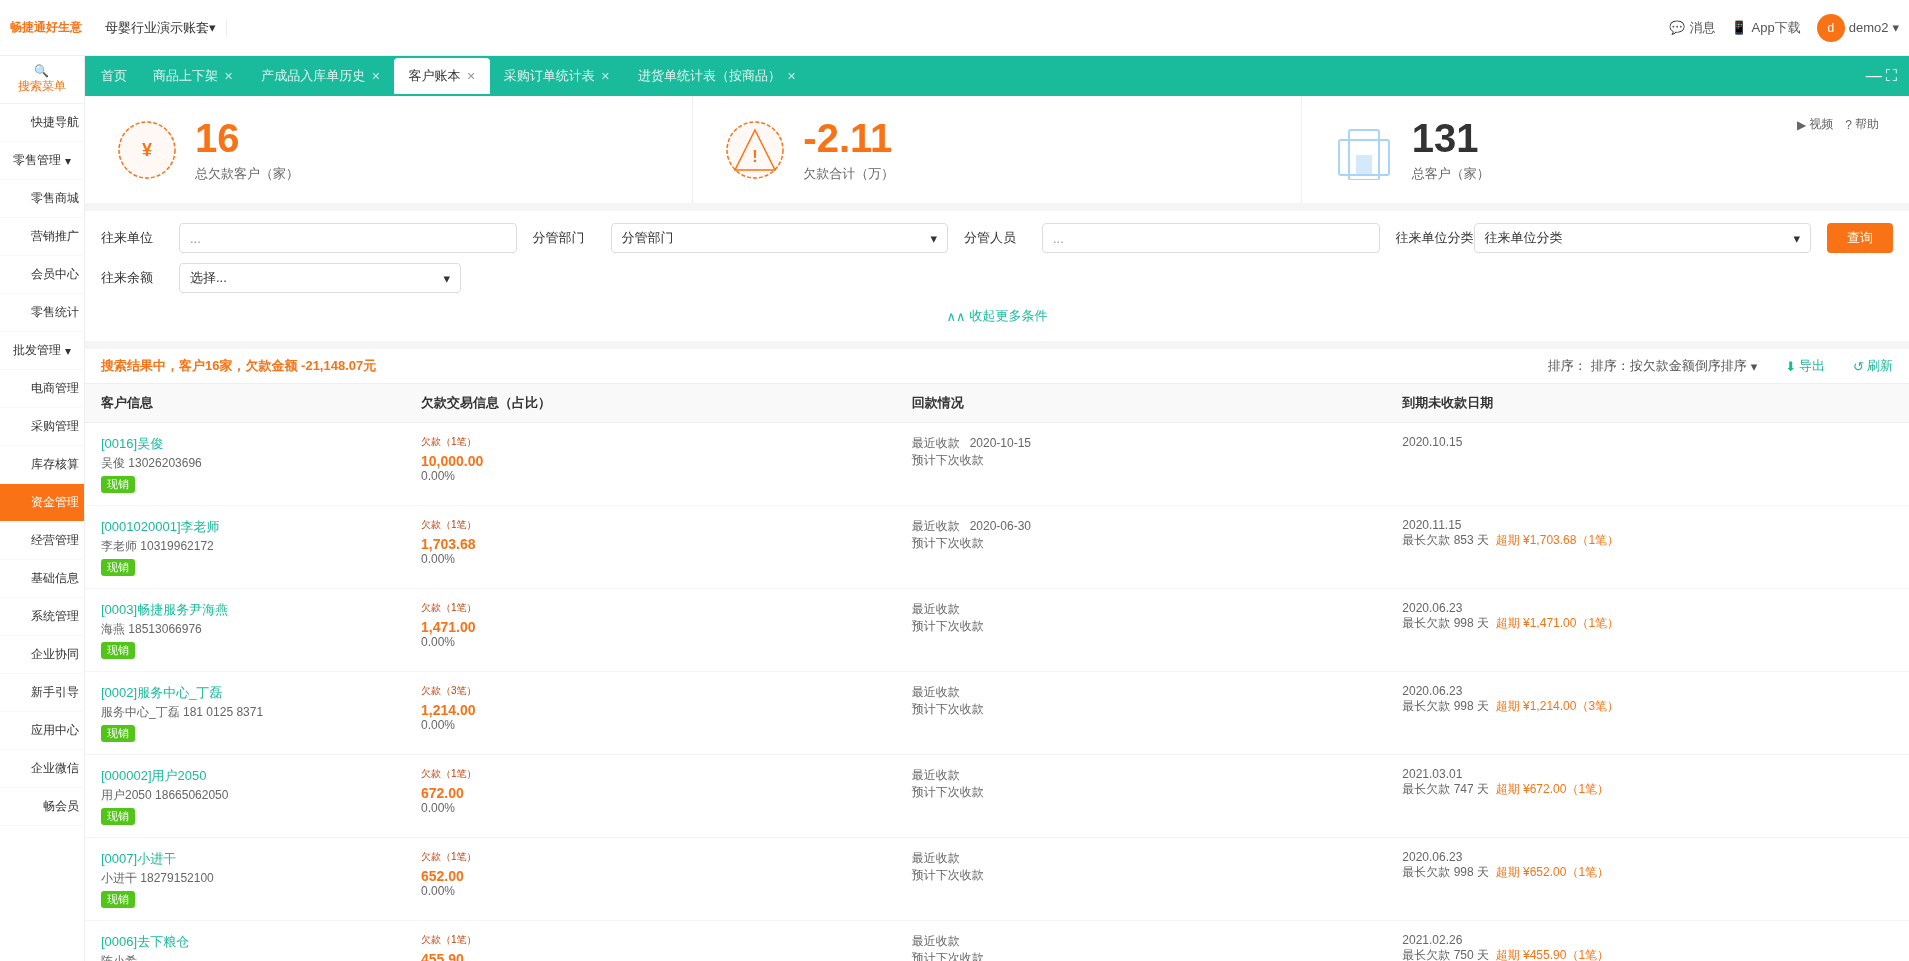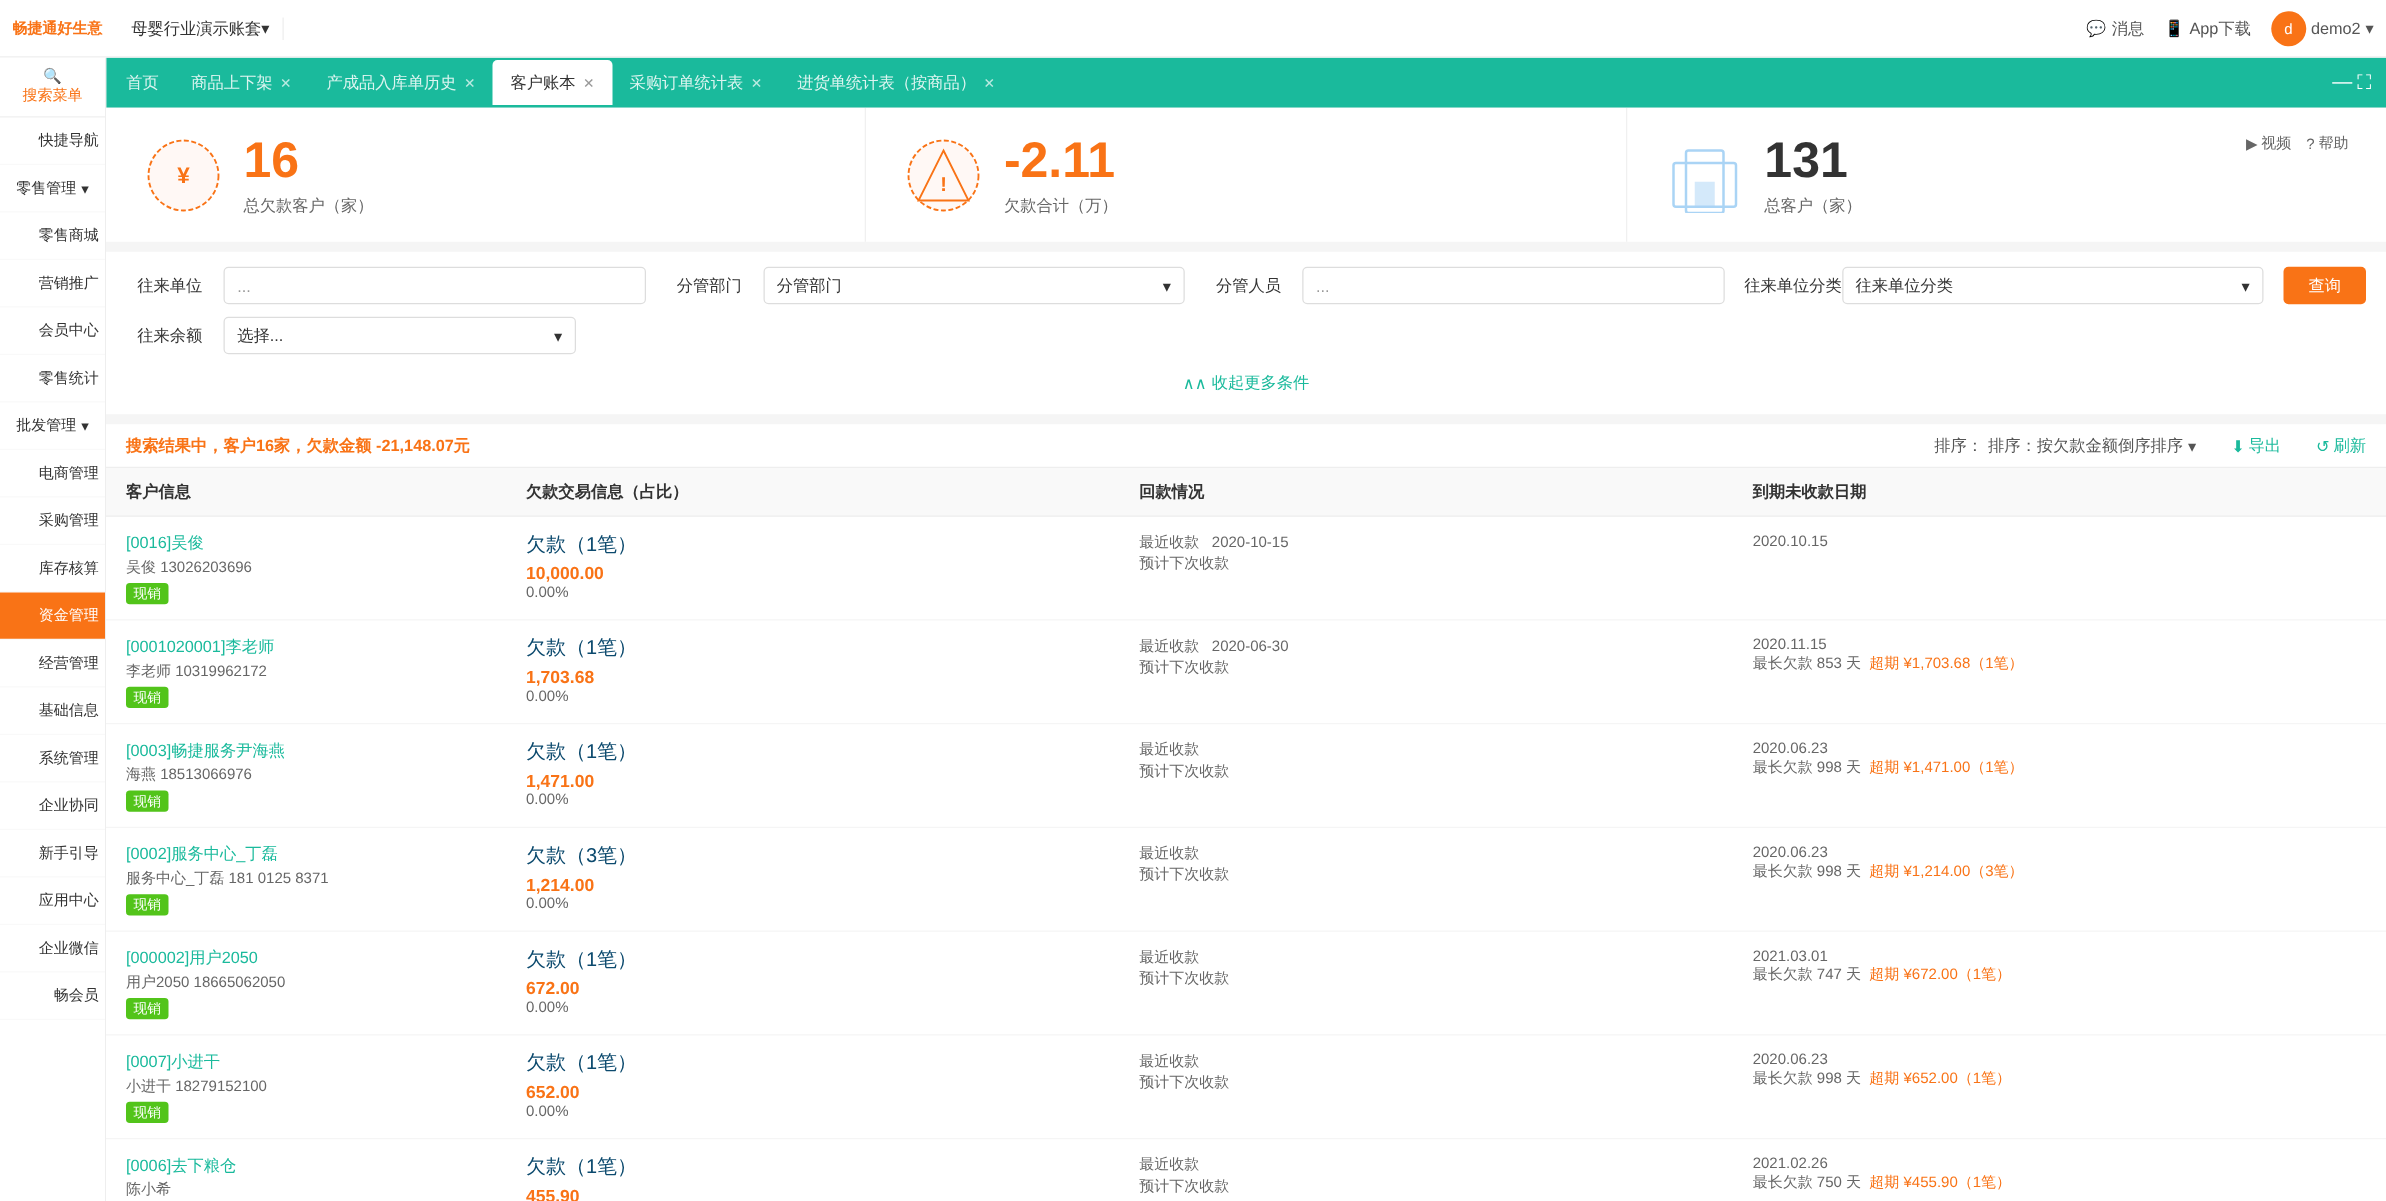--- a/index.html
+++ b/index.html
@@ -1,20 +1,20 @@
 <!DOCTYPE html>
 <html><head>
   <meta charset="utf-8">
   <style>
     * { box-sizing: border-box; margin: 0; padding: 0; font-family: 'Microsoft YaHei', Arial, sans-serif; }
     body { background: #f5f5f5; font-size: 13px; color: #333; overflow: hidden; height: 961px; width: 1909px; }
 
     
     .app-container { display: flex; flex-direction: column; height: 100%; }
-    .top-bar { display: flex; align-items: center; background: #fff; height: 46px; border-bottom: 1px solid #eee; padding: 0 10px; flex-shrink: 0; }
+    .top-bar { display: flex; align-items: center; background: #fff; height: 56px; border-bottom: 1px solid #eee; padding: 0 10px; flex-shrink: 0; }
     .logo-area { display: flex; align-items: center; width: 85px; }
     .logo-text { color: #f97316; font-size: 12px; font-weight: bold; }
     .store-select { display: flex; align-items: center; gap: 0; color: #333; font-size: 13px; cursor: pointer; padding: 0 10px; border-right: 1px solid #eee; }
     .top-right { margin-left: auto; display: flex; align-items: center; gap: 16px; }
     .top-right-item { display: flex; align-items: center; gap: 4px; cursor: pointer; color: #555; font-size: 13px; }
     .avatar { width: 28px; height: 28px; border-radius: 50%; background: #f97316; display: flex; align-items: center; justify-content: center; color: #fff; font-size: 12px; }
 
     
     .main-layout { display: flex; flex: 1; overflow: hidden; }
 
@@ -50,21 +50,21 @@
     .stat-number.negative { color: #f97316; }
     .stat-number.black { color: #333; font-weight: bold; }
     .stat-label { font-size: 13px; color: #666; margin-top: 4px; }
     .stat-top-right { margin-left: auto; display: flex; gap: 12px; align-self: flex-start; color: #666; font-size: 12px; }
     .stat-top-right span { cursor: pointer; display: flex; align-items: center; gap: 3px; }
 
     
     .filter-area { background: #fff; padding: 12px 16px; margin-bottom: 8px; }
     .filter-row { display: flex; align-items: center; gap: 16px; margin-bottom: 10px; }
     .filter-item { display: flex; align-items: center; gap: 8px; flex: 1; }
-    .filter-label { color: #333; font-size: 13px; white-space: nowrap; width: 70px; text-align: center; }
+    .filter-label { color: #333; font-size: 13px; white-space: nowrap; width: 70px; text-align: left; }
     .filter-input { flex: 1; border: 1px solid #ddd; border-radius: 4px; padding: 5px 10px; font-size: 13px; display: flex; align-items: center; justify-content: space-between; cursor: pointer; color: #999; height: 30px; }
     .filter-select { flex: 1; border: 1px solid #ddd; border-radius: 4px; padding: 5px 10px; font-size: 13px; display: flex; align-items: center; justify-content: space-between; cursor: pointer; height: 30px; }
     .search-btn { background: #f97316; color: #fff; border: none; border-radius: 4px; padding: 6px 20px; cursor: pointer; font-size: 13px; height: 30px; }
     .collapse-row { text-align: center; padding: 4px 0; color: #1aba9c; cursor: pointer; font-size: 13px; display: flex; align-items: center; justify-content: center; gap: 4px; }
 
     
     .results-bar { display: flex; align-items: center; justify-content: space-between; padding: 8px 16px; background: #fff; border-bottom: 1px solid #eee; font-size: 13px; }
     .results-info { color: #333; }
     .results-info span { color: #f97316; font-weight: bold; }
     .results-actions { display: flex; align-items: center; gap: 28px; color: #555; }
@@ -72,21 +72,21 @@
     .action-btn { display: flex; align-items: center; gap: 3px; cursor: pointer; color: #1aba9c; }
 
     
     .table-wrapper { background: #fff; }
     .table-header { display: grid; grid-template-columns: 320px 1fr 1fr 1fr; padding: 10px 16px; background: #f9f9f9; border-bottom: 1px solid #eee; font-weight: bold; color: #333; font-size: 13px; }
     .table-row { display: grid; grid-template-columns: 320px 1fr 1fr 1fr; padding: 12px 16px; border-bottom: 1px solid #f5f5f5; align-items: start; }
     .customer-name { color: #1aba9c; cursor: pointer; font-size: 13px; }
     .customer-phone { color: #666; font-size: 12px; margin-top: 2px; }
     .tag { display: inline-block; padding: 1px 6px; border-radius: 3px; font-size: 11px; margin-top: 4px; }
     .tag-green { background: #52c41a; color: #fff; }
-    .debt-info { color: #0c4a6e; font-size: 16px; }
+    .debt-info { color: #c2410c; font-size: 10px; }
     .debt-amount { color: #f97316; font-size: 14px; font-weight: bold; margin-top: 4px; }
     .debt-ratio { color: #666; font-size: 12px; }
     .last-payment { color: #666; font-size: 12px; }
     .overdue-info { color: #666; font-size: 12px; }
     .overdue-link { color: #f97316; cursor: pointer; text-decoration: none; }
 
     
     .page-content::-webkit-scrollbar { width: 6px; }
     .page-content::-webkit-scrollbar-track { background: #f1f1f1; }
     .page-content::-webkit-scrollbar-thumb { background: #ccc; border-radius: 3px; }

